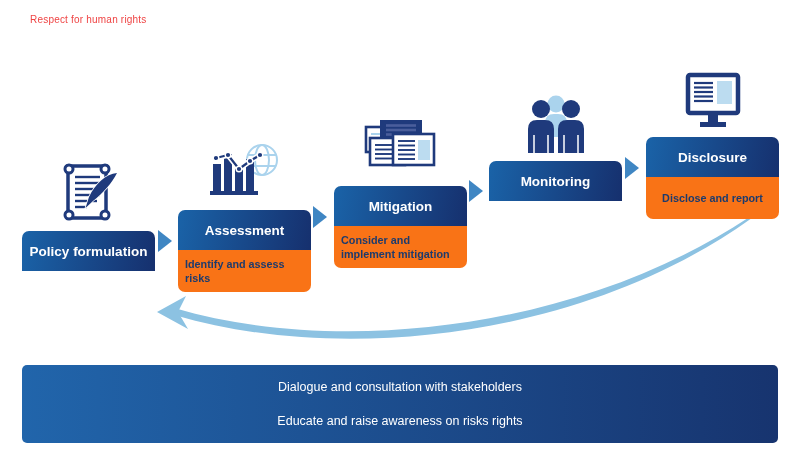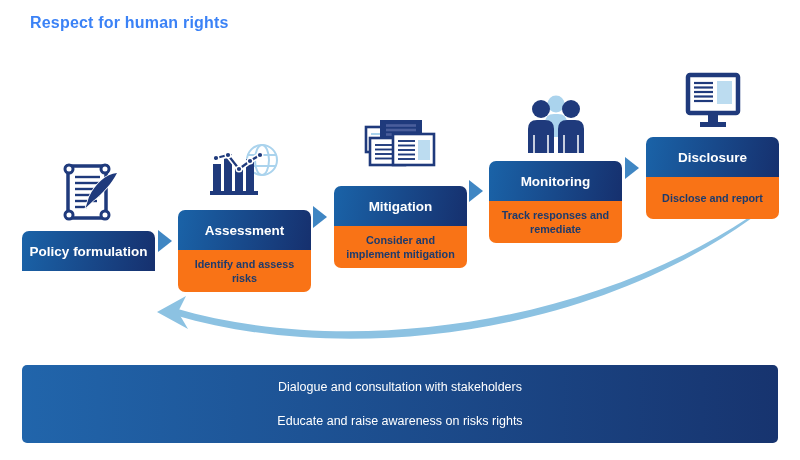--- a/index.html
+++ b/index.html
@@ -1,27 +1,27 @@
 <!DOCTYPE html>
 <html><head>
 <meta charset="utf-8">
 <style>
   html,body{margin:0;padding:0;background:#ffffff;}
   #canvas{
     position:relative;width:800px;height:460px;background:#ffffff;overflow:hidden;
     font-family:"Liberation Sans","DejaVu Sans",sans-serif;
   }
   .page-title{
-    position:absolute;left:30px;top:14px;font-size:16px;color:#3b82f6;
-    font-weight:700;letter-spacing:.2px;
+    position:absolute;left:30px;top:14px;font-size:10px;color:#ef4444;
+    font-weight:400;letter-spacing:.2px;
   }
   
   #loop-arrow-svg{position:absolute;left:0;top:0;z-index:1;pointer-events:none;}
   
-  .step{position:absolute;z-index:2;width:133px;text-align:center;}
+  .step{position:absolute;z-index:2;width:133px;text-align:left;}
   .icon-area{display:flex;align-items:flex-end;justify-content:center;}
   .step-header{
     height:40px;display:flex;align-items:center;justify-content:center;
     background:linear-gradient(100deg,#1a63a8 0%,#16306e 100%);
     color:#ffffff;font-size:13.5px;font-weight:600;
     border-radius:7px 7px 0 0;
   }
   .step-body{
     min-height:42px;box-sizing:border-box;display:flex;align-items:center;justify-content:center;
     background:#f97316;color:#1d3b6d;font-size:10.8px;font-weight:700;line-height:1.3;
@@ -155,21 +155,20 @@
           </g>
         <circle cx="47" cy="14" r="9" fill="#1f3a7c"></circle>
         <path d="M34,58 V34 Q34,25 43,25 H51 Q60,25 60,34 V58 Z" fill="#1f3a7c"></path>
         <g stroke="#ffffff" stroke-width="1.5">
             <line x1="40" y1="40" x2="40" y2="58"></line>
             <line x1="54" y1="40" x2="54" y2="58"></line>
           </g>
       </svg>
     </div>
     <div class="step-header">Monitoring</div>
-    <div class="step-body">Track responses and remediate</div>
   </div>
 
   <div class="step" style="left:646px;top:64px;">
     <div class="icon-area" style="height:66px;padding-bottom:7px;">
       <svg width="62" height="58" viewBox="0 0 60 58">
         <rect x="5" y="3" width="50" height="38" rx="2" fill="#ffffff" stroke="#1f3a7c" stroke-width="4.5"></rect>
         <g stroke="#1f3a7c" stroke-width="2.2">
           <line x1="11" y1="11" x2="30" y2="11"></line>
             <line x1="11" y1="15.5" x2="30" y2="15.5"></line>
           <line x1="11" y1="20" x2="30" y2="20"></line>

